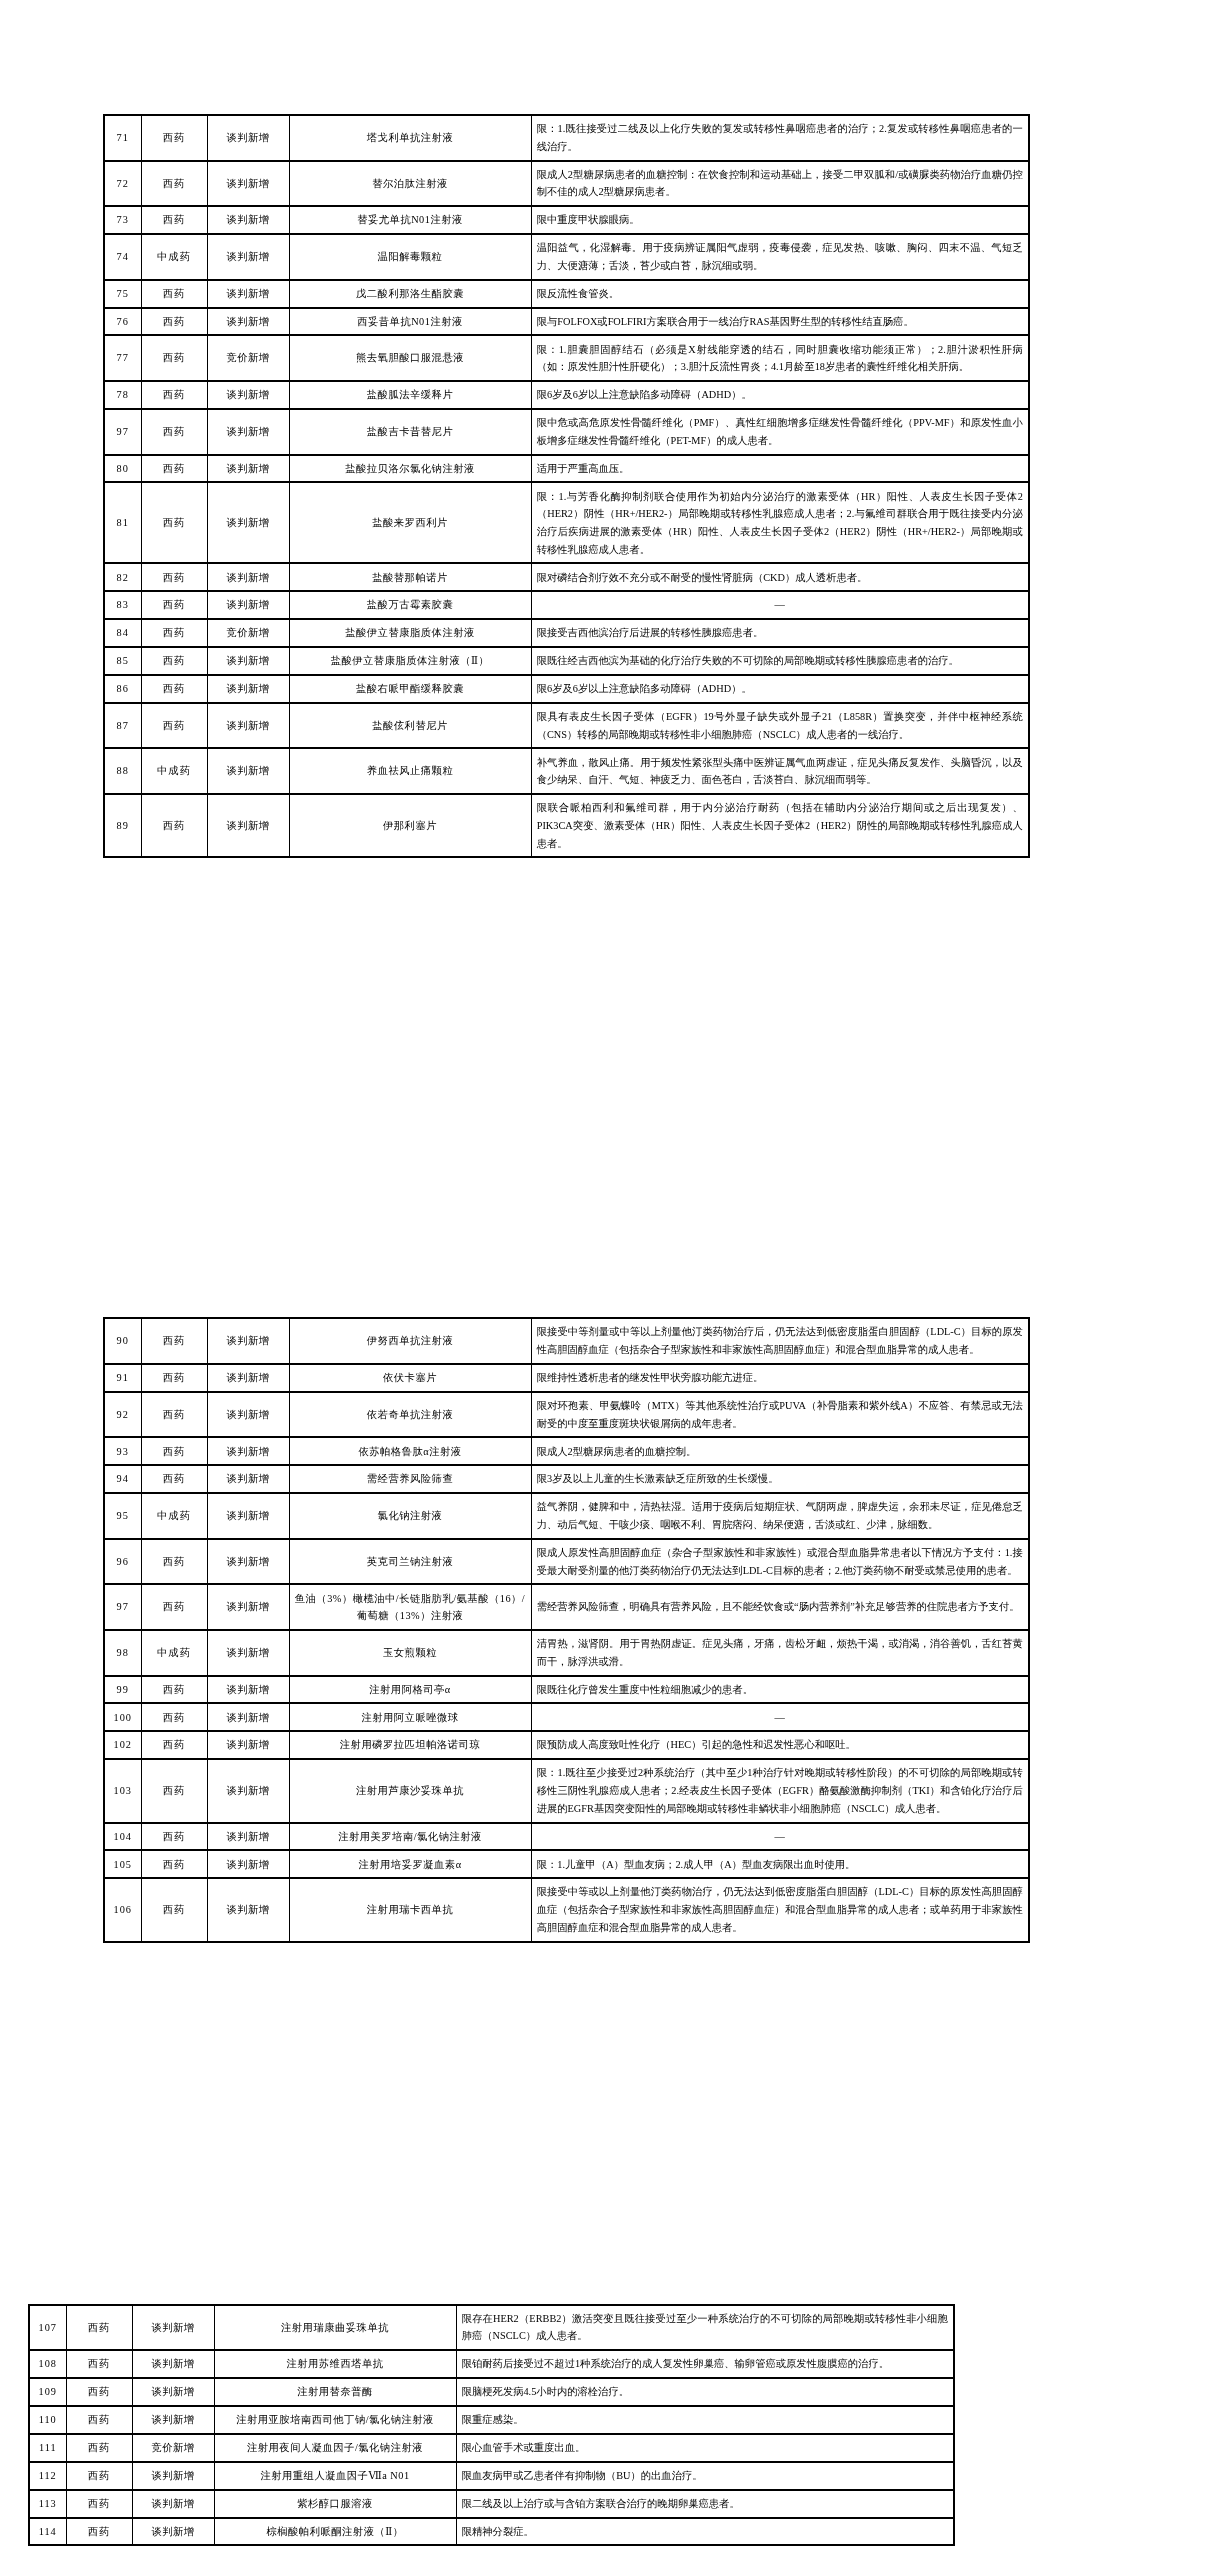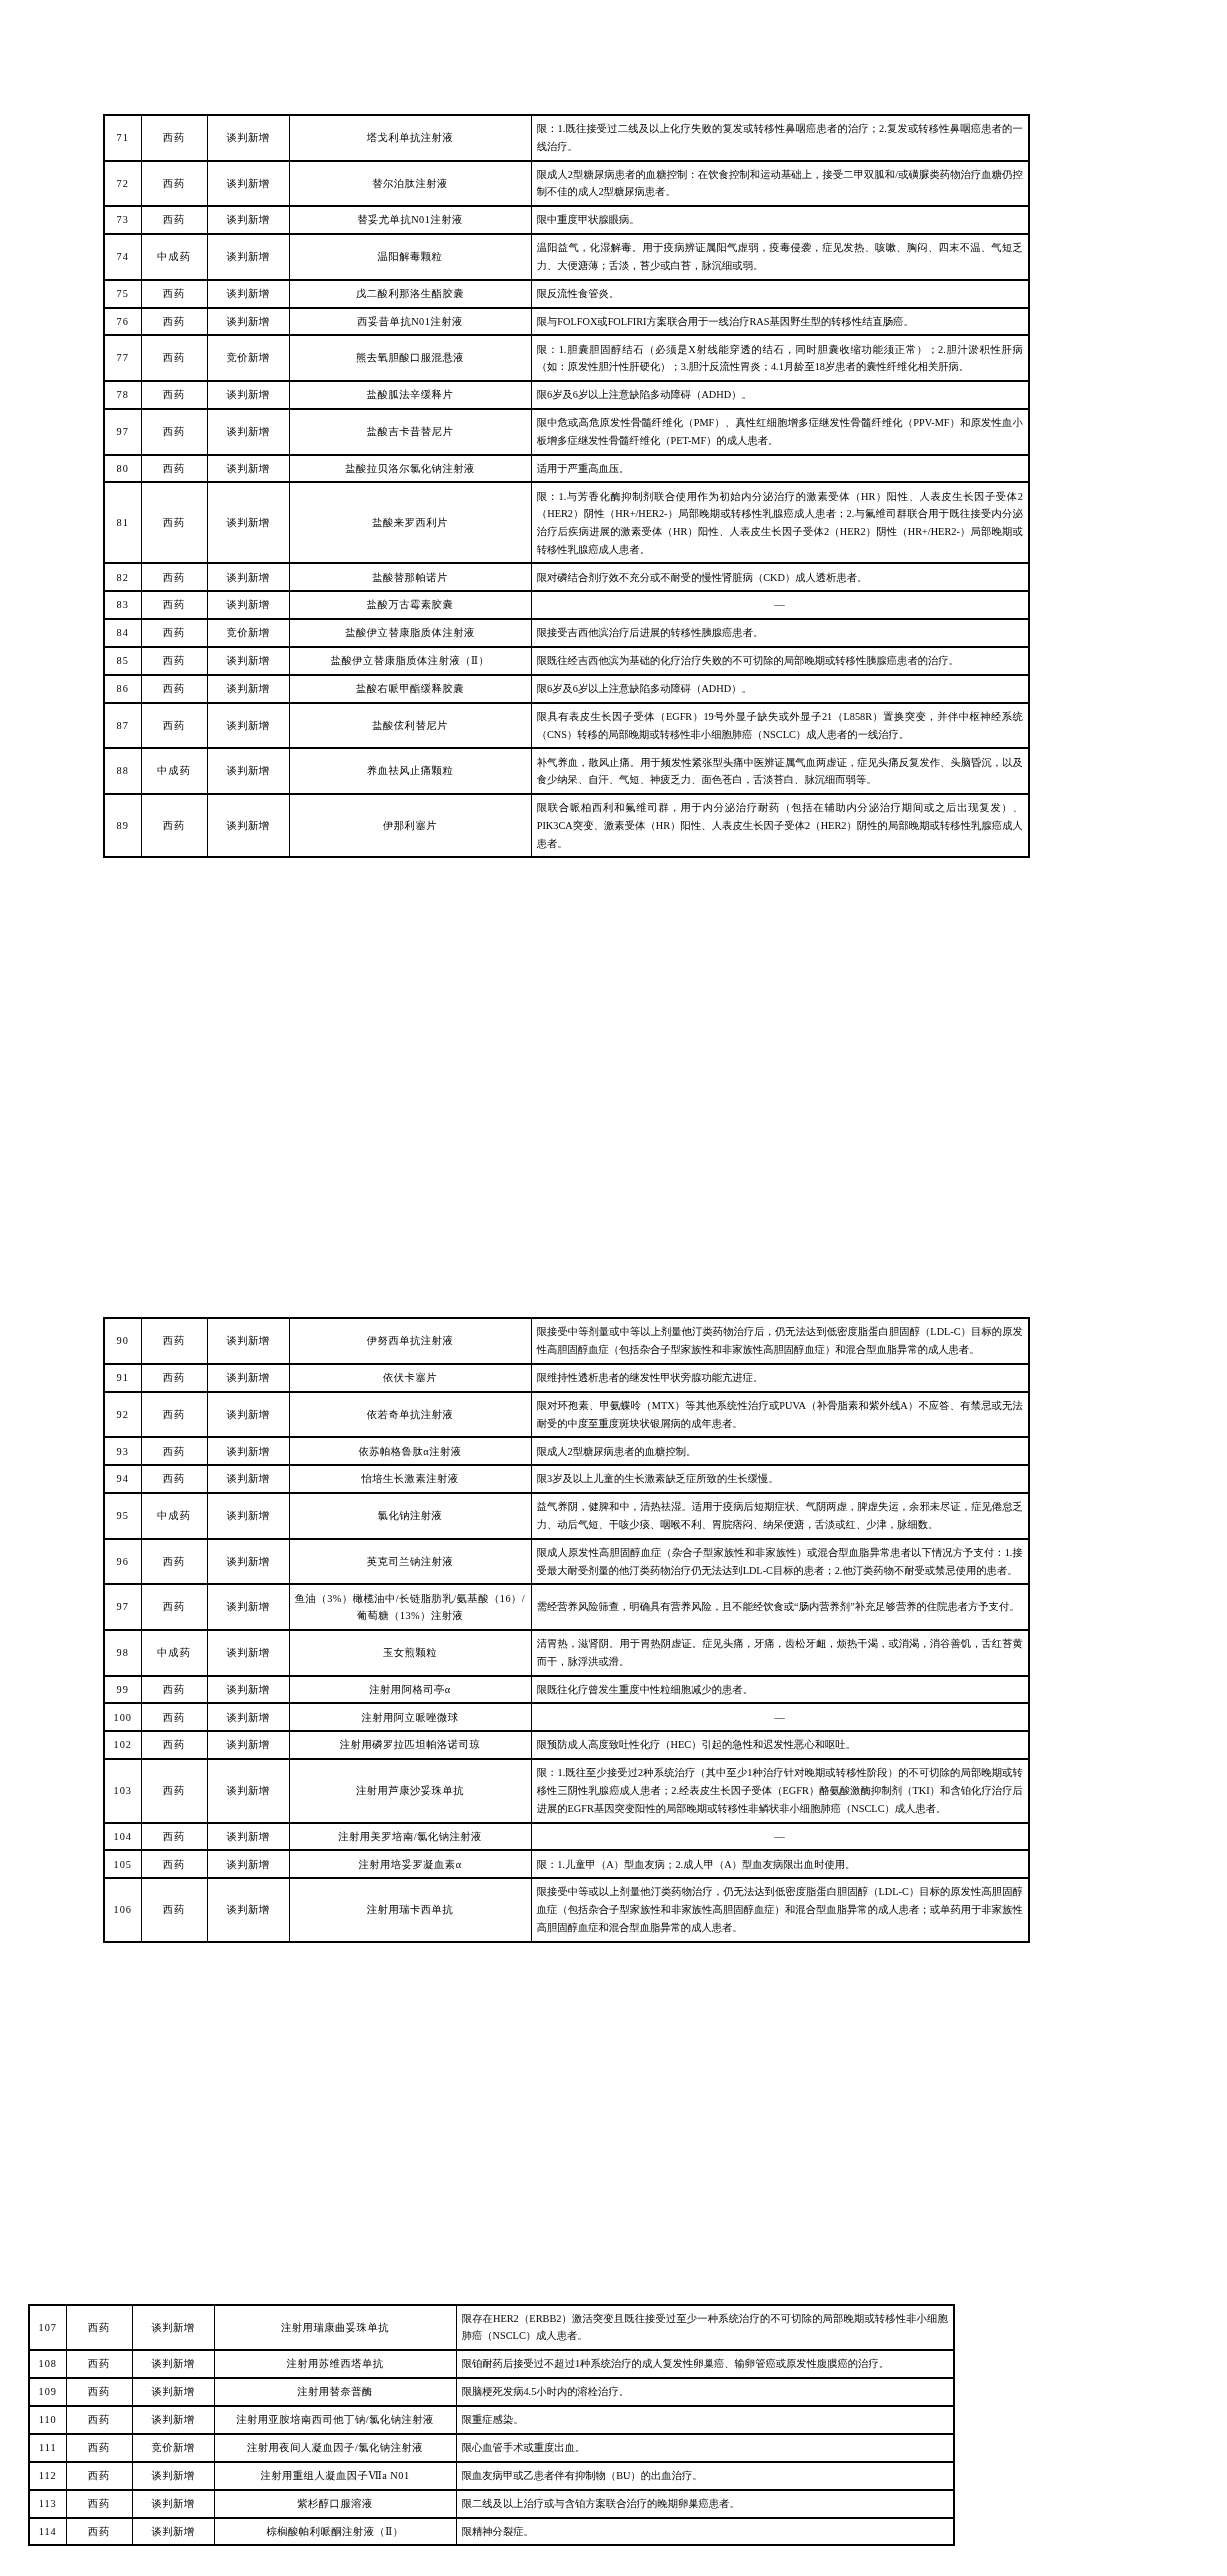--- a/index.html
+++ b/index.html
@@ -235,21 +235,21 @@
             <td class="c-no">93</td>
             <td class="c-type">西药</td>
             <td class="c-cat">谈判新增</td>
             <td class="c-name">依苏帕格鲁肽α注射液</td>
             <td class="c-ind">限成人2型糖尿病患者的血糖控制。</td>
           </tr>
           <tr>
             <td class="c-no">94</td>
             <td class="c-type">西药</td>
             <td class="c-cat">谈判新增</td>
-            <td class="c-name">怡培生长激素注射液</td>
+            <td class="c-name">需经营养风险筛查</td>
             <td class="c-ind">限3岁及以上儿童的生长激素缺乏症所致的生长缓慢。</td>
           </tr>
           <tr>
             <td class="c-no">95</td>
             <td class="c-type">中成药</td>
             <td class="c-cat">谈判新增</td>
             <td class="c-name">氯化钠注射液</td>
             <td class="c-ind">益气养阴，健脾和中，清热祛湿。适用于疫病后短期症状、气阴两虚，脾虚失运，余邪未尽证，症见倦怠乏力、动后气短、干咳少痰、咽喉不利、胃脘痞闷、纳呆便溏，舌淡或红、少津，脉细数。</td>
           </tr>
           <tr>

